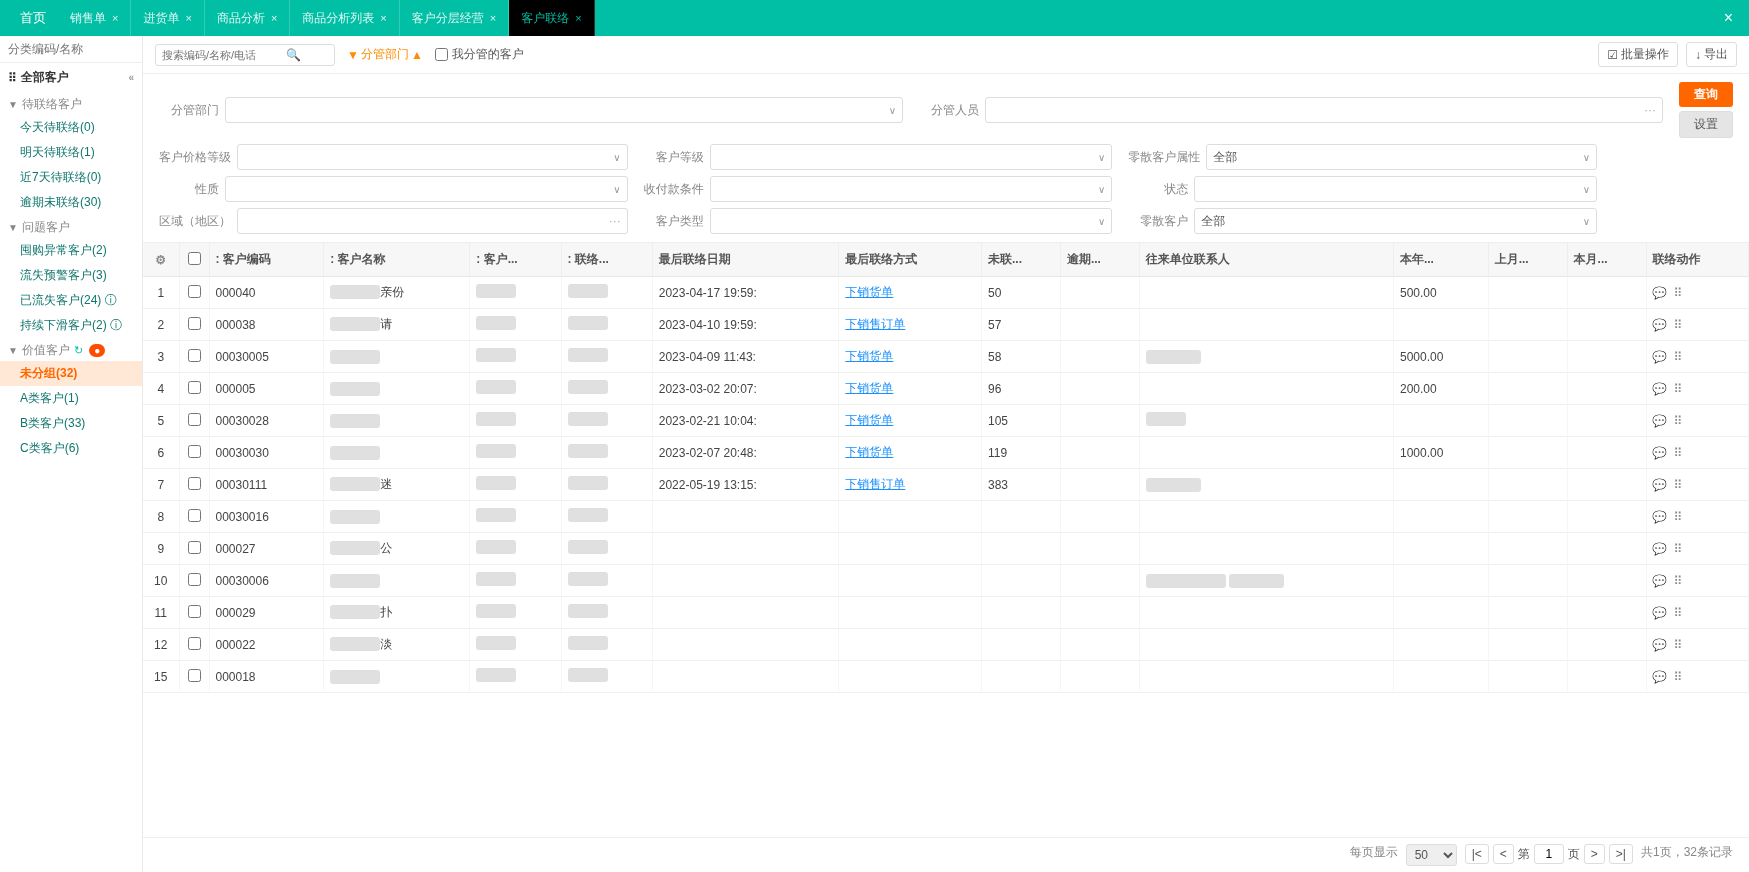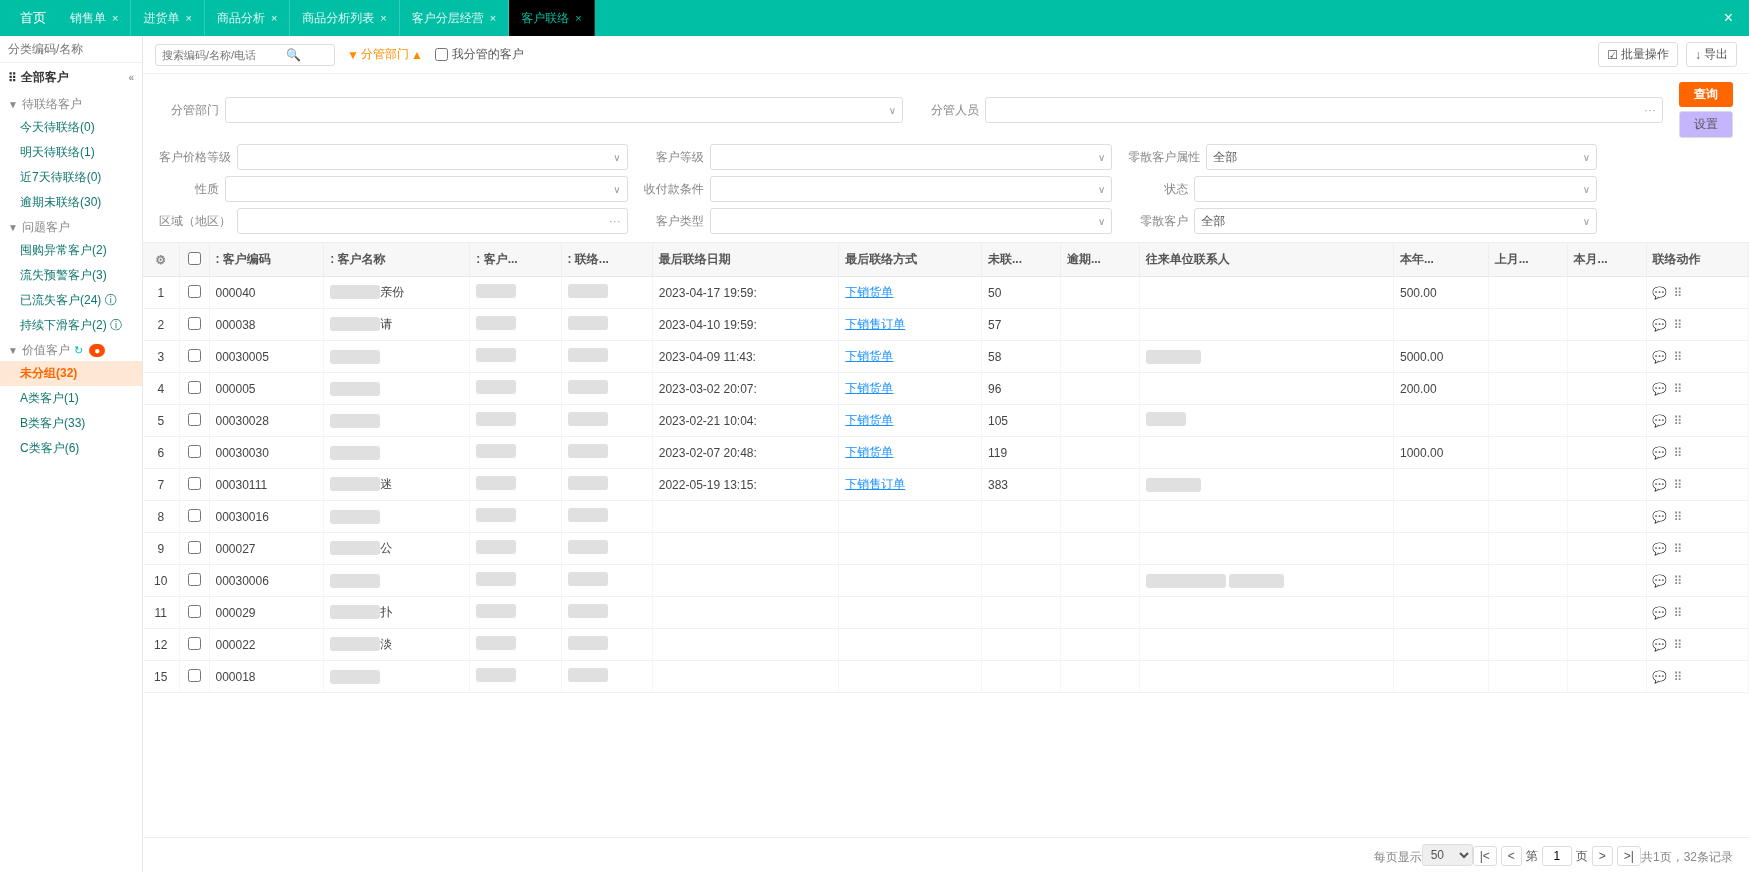--- a/index.html
+++ b/index.html
@@ -234,21 +234,21 @@
       background: #ff6600;
       color: #fff;
       border: none;
       border-radius: 3px;
       padding: 4px 14px;
       cursor: pointer;
       font-size: 12px;
       font-weight: bold;
     }
     .btn-reset {
-      background: #c4b5fd;
+      background: #e5e5e5;
       color: #555;
       border: 1px solid #ddd;
       border-radius: 3px;
       padding: 4px 14px;
       cursor: pointer;
       font-size: 12px;
     }
 
     
     .table-container {
@@ -307,26 +307,26 @@
       color: #1890ff;
       cursor: pointer;
       text-decoration: underline;
     }
     .action-icons { display: flex; gap: 6px; color: #aaa; }
     .action-icon { cursor: pointer; color: #888; }
 
     
     .table-footer {
       display: flex;
-      align-items: flex-end;
+      align-items: flex-start;
       justify-content: flex-end;
       padding: 6px 16px;
       background: #fff;
       border-top: 1px solid #eee;
-      gap: 0;
+      gap: 8px;
     }
     .table-footer .page-size-label { color: #888; }
     .table-footer .page-size-select {
       border: 1px solid #ddd;
       border-radius: 3px;
       padding: 2px 4px;
       color: #555;
     }
     .table-footer .pagination {
       display: flex;

